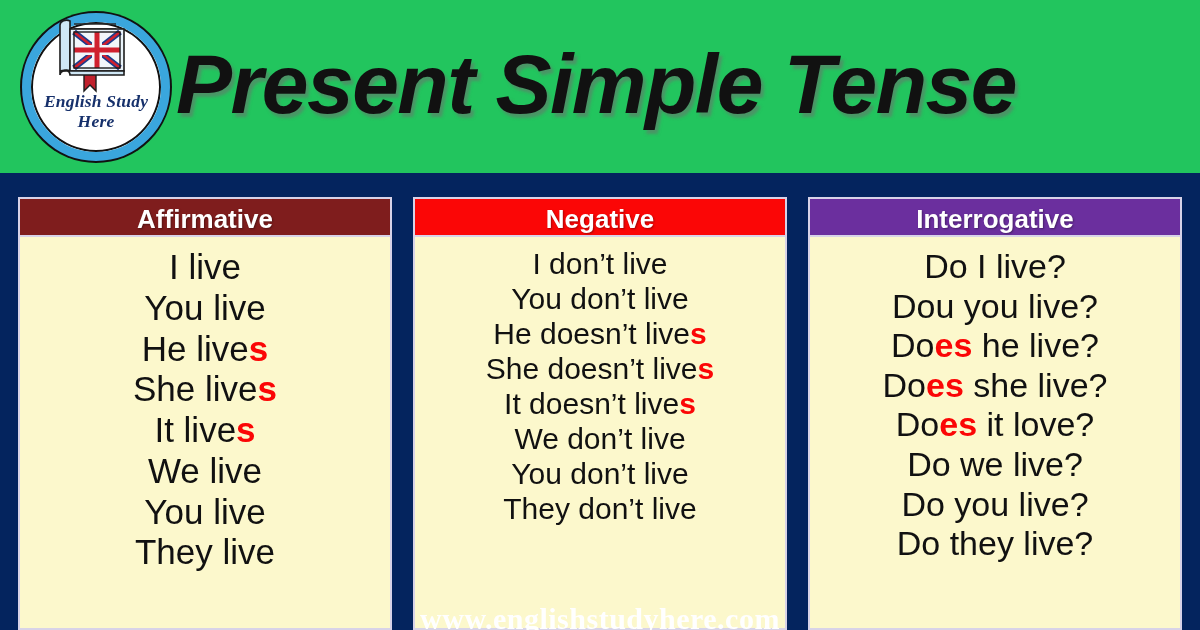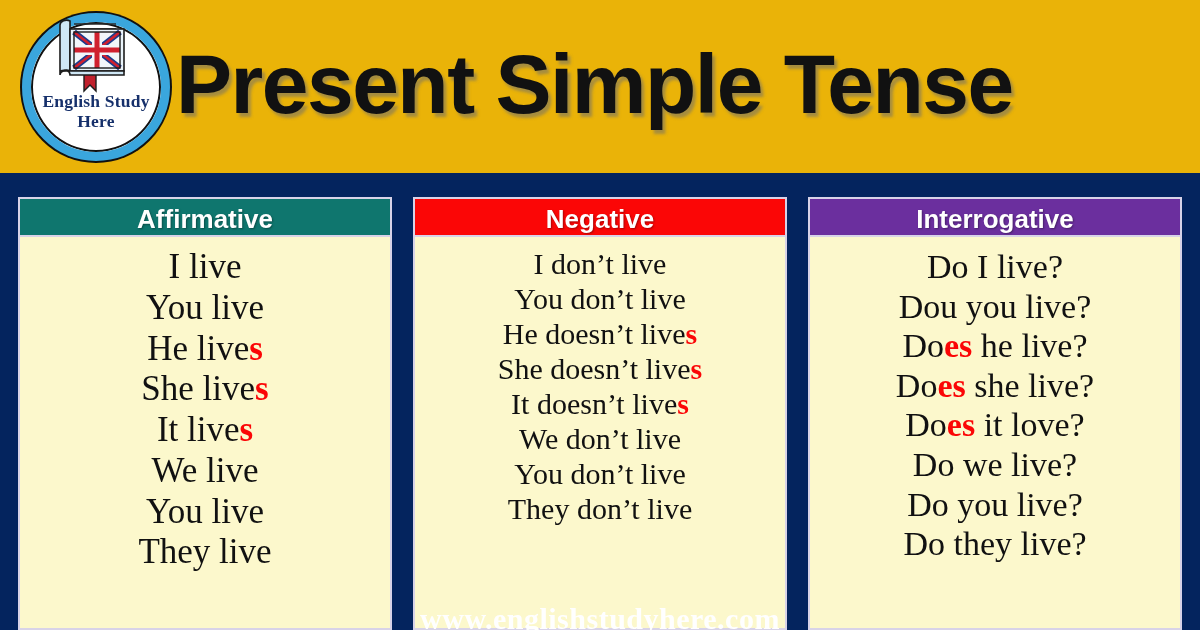--- a/index.html
+++ b/index.html
@@ -19,25 +19,26 @@
     height: 630px;
     background: #04245e;
   }
 
   
   .header {
     position: absolute;
     left: 0; top: 0;
     width: 1200px;
     height: 173px;
-    background: #eab308;
+    background: #22c55e;
     display: flex;
     align-items: center;
     box-sizing: border-box;
     padding-left: 16px;
+    font-style: italic;
   }
 
   
   .logo {
     position: relative;
     width: 160px;
     height: 155px;
     flex: 0 0 160px;
   }
   .logo-ring {
@@ -115,21 +116,20 @@
     flex: 1 1 auto;
     background: #fcf8cc;
     border: 2px solid #d8d3e8;
     border-top: none;
     box-sizing: border-box;
     display: flex;
     flex-direction: column;
     align-items: center;
     justify-content: flex-start;
     padding-top: 10px;
-    font-family: Liberation Serif, serif;
   }
   .row {
     font-size: 35px;
     color: #111111;
     line-height: 1.165;
     text-align: center;
     white-space: nowrap;
   }
   .col-negative .row { font-size: 30px; }
   .col-interrogative .row { font-size: 34px; text-align: right; }
@@ -191,21 +191,21 @@
       <div class="logo-text l1">English Study</div>
       <div class="logo-text l2">Here</div>
     </div>
 
     <div class="title">Present Simple Tense</div>
   </div>
 
   <div class="columns">
 
     <div class="col col-affirmative">
-      <div class="col-head" style="background: #0f766e;">Affirmative</div>
+      <div class="col-head" style="background: #7f1d1d;">Affirmative</div>
       <div class="col-body">
           <div class="row">I live</div>
           <div class="row">You live</div>
           <div class="row">He live<span class="hl">s</span></div>
           <div class="row">She live<span class="hl">s</span></div>
           <div class="row">It live<span class="hl">s</span></div>
           <div class="row">We live</div>
           <div class="row">You live</div>
           <div class="row">They live</div>
         </div>

